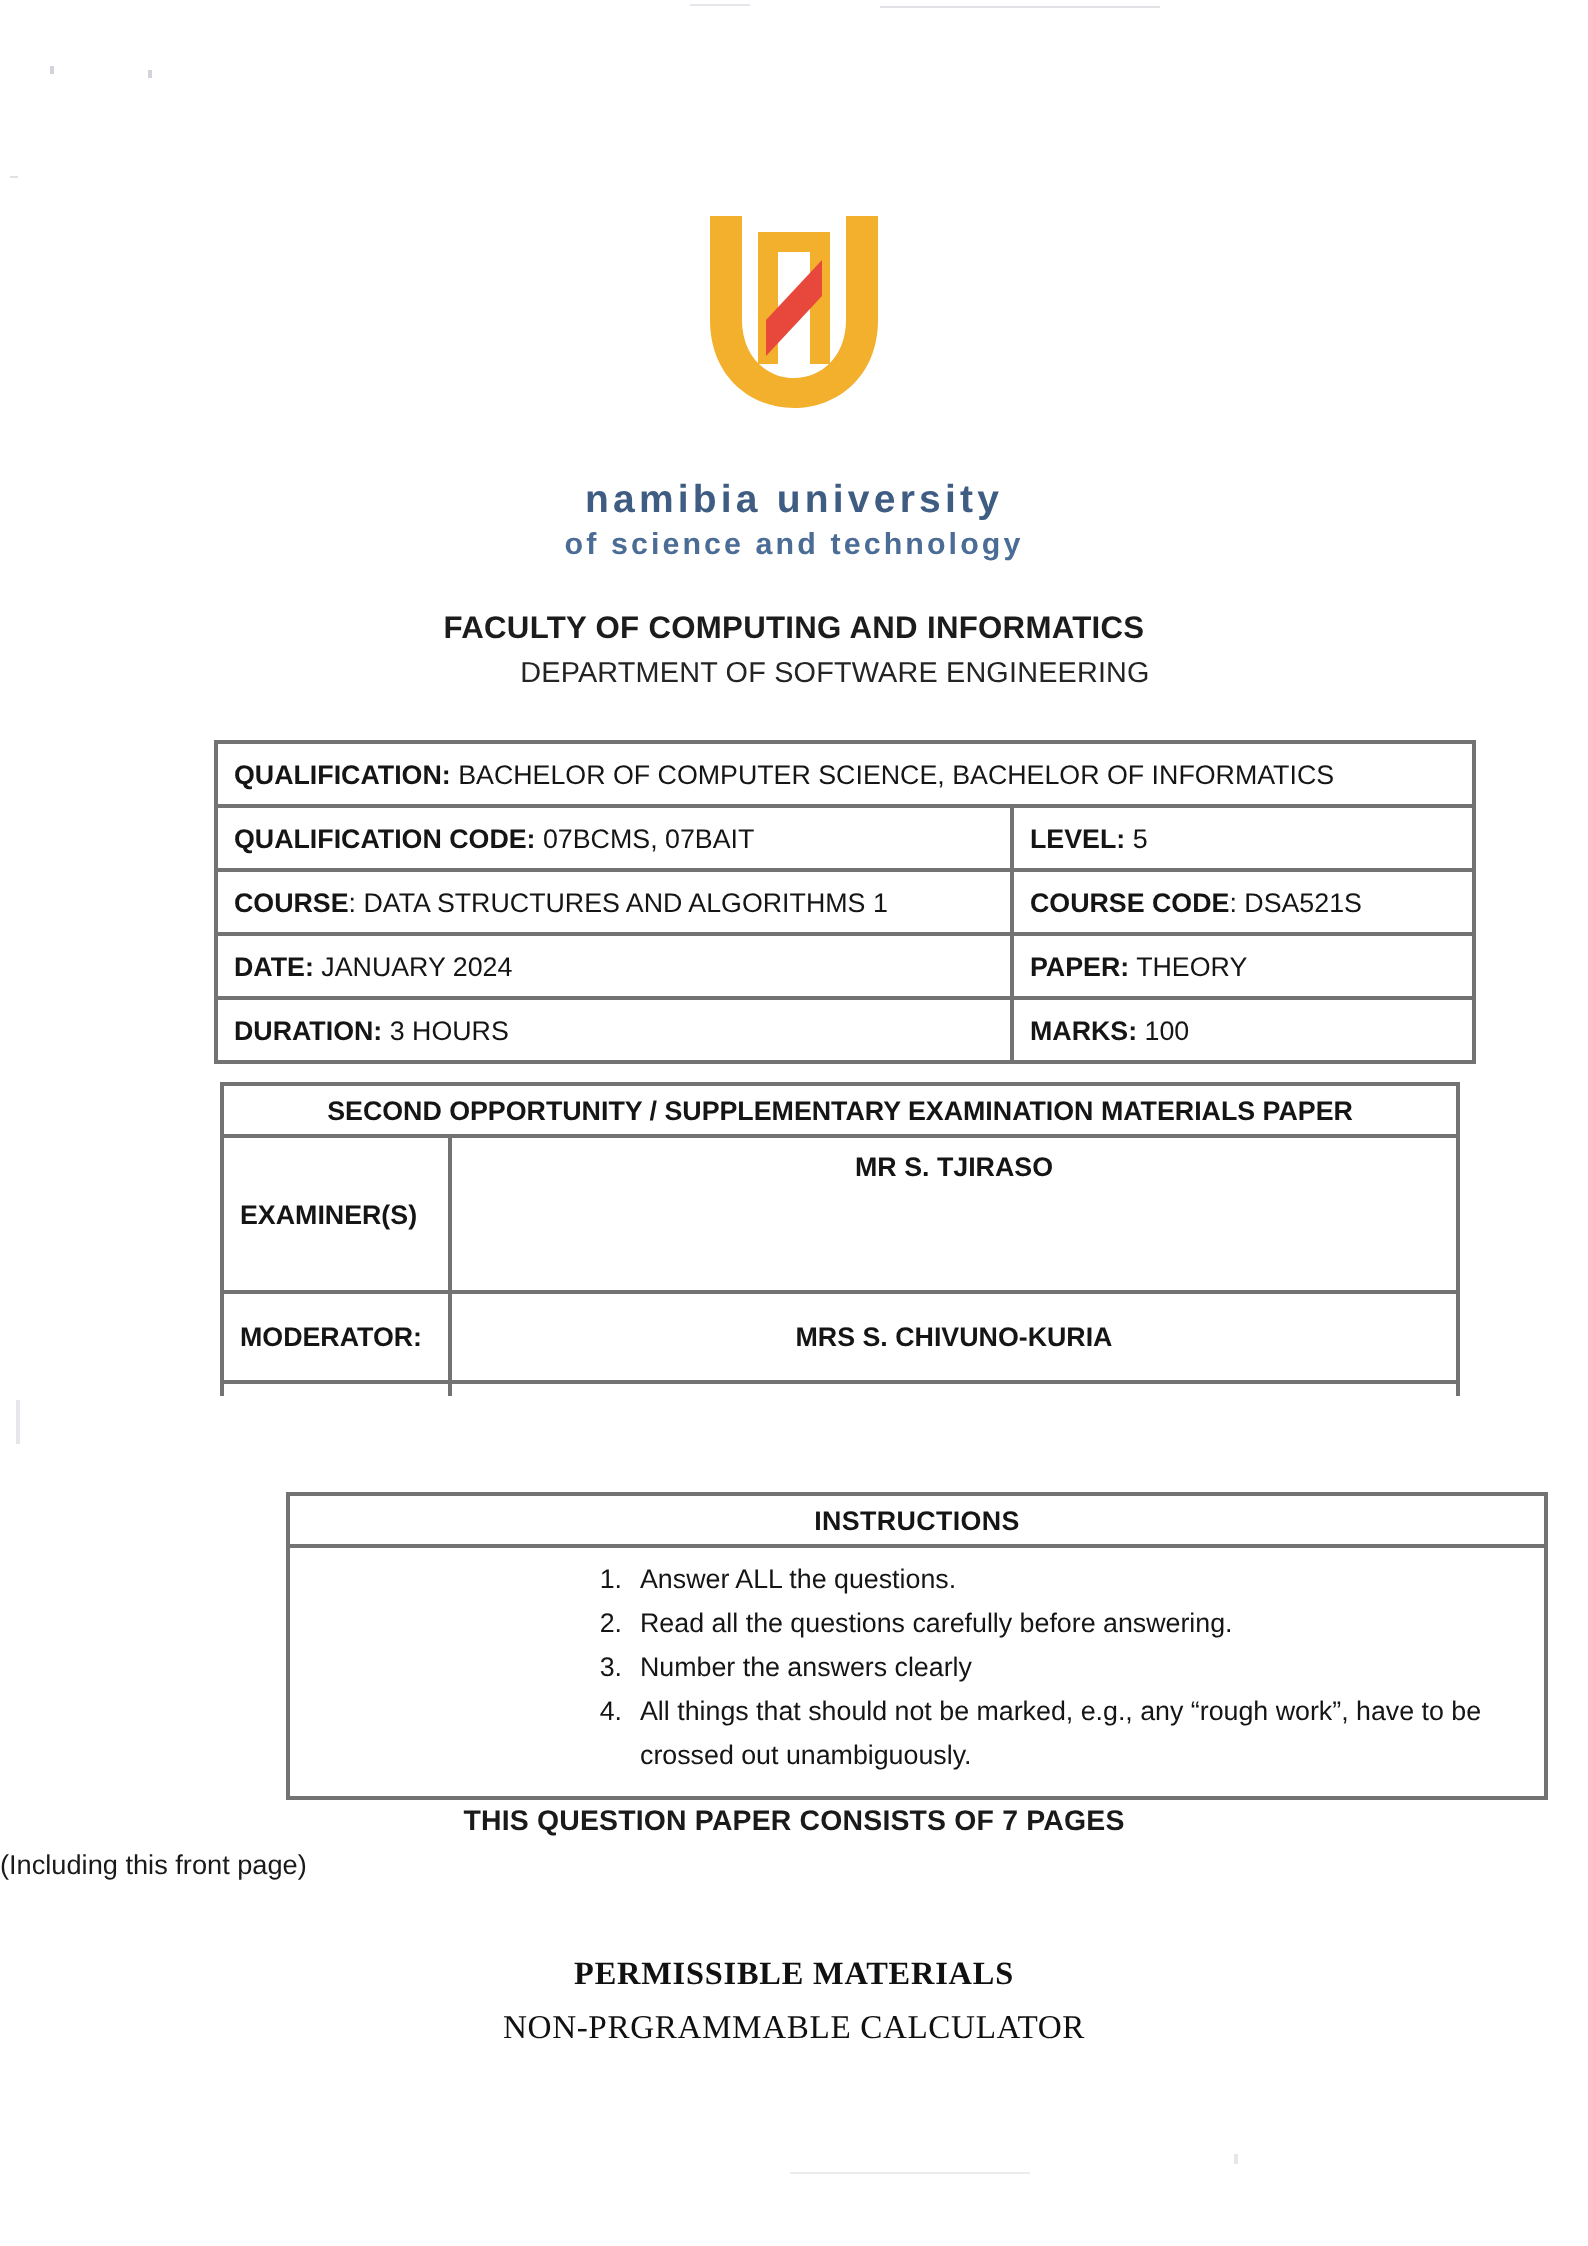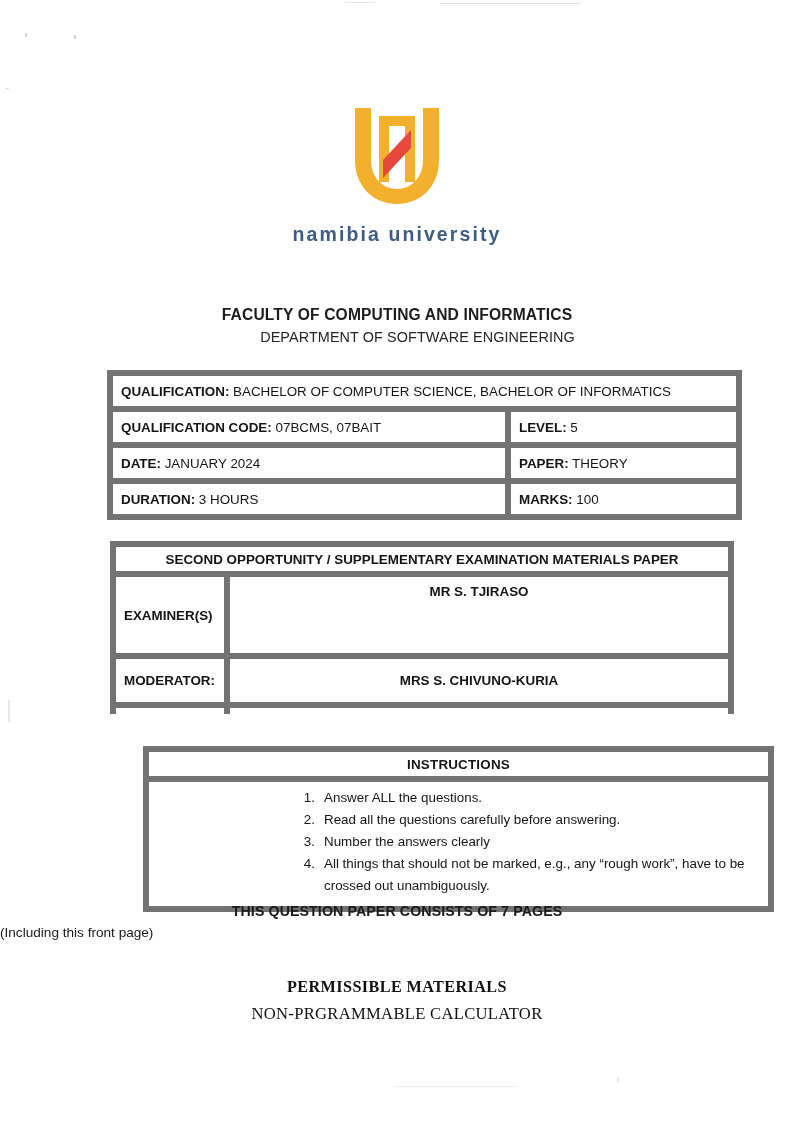--- a/index.html
+++ b/index.html
@@ -45,21 +45,21 @@
     top: 104px;
     text-align: center;
   }
   .shield-wrap {
     width: 96px;
     height: 104px;
     margin: 0 auto;
     position: relative;
   }
   .logo-name {
-    margin-top: 14px;
+    margin-top: 30px;
     font-size: 19.5px;
     letter-spacing: 2.1px;
     font-weight: 700;
     color: #3f5c82;
     line-height: 1.25;
   }
   .logo-sub {
     font-size: 15.2px;
     letter-spacing: 1.55px;
     font-weight: 700;
@@ -91,21 +91,21 @@
     padding-left: 41px;
   }
 
   
   .tbl {
     position: absolute;
     border-collapse: collapse;
     table-layout: fixed;
   }
   .tbl td {
-    border: 6px solid #737373;
+    border: 2px solid #737373;
     padding: 0 8px;
     vertical-align: middle;
     font-size: 13.4px;
     color: #151515;
   }
   .tbl td b { font-weight: 700; }
 
   #info-table {
     left: 107px;
     top: 370px;
@@ -237,37 +237,42 @@
         <path d="M6 4 L6 56 C6 84 26 100 48 100 C70 100 90 84 90 56 L90 4 L74 4 L74 56 C74 74 62 85 48 85 C34 85 22 74 22 56 L22 4 Z" fill="#F3B02C"></path>
 
         <path d="M30 12 L30 78 L40 78 L40 22 L56 22 L56 78 L66 78 L66 12 Z" fill="#F3B02C"></path>
 
         <path d="M34 56 L62 26 L62 44 L34 74 Z" fill="#E8473B"></path>
 
         <path d="M40 22 L56 22 L56 26 L40 42 Z" fill="#ffffff"></path>
       </svg>
     </div>
     <div class="logo-name">namibia university</div>
+    <div class="logo-sub">of science and technology</div>
   </div>
 
   <div class="faculty">FACULTY OF COMPUTING AND INFORMATICS</div>
   <div class="department">DEPARTMENT OF SOFTWARE ENGINEERING</div>
 
   <table class="tbl" id="info-table">
     <colgroup>
         <col style="width:398px">
         <col style="width:231px">
       </colgroup>
     <tbody>
       <tr>
         <td colspan="2"><b>QUALIFICATION:</b><span> BACHELOR OF COMPUTER SCIENCE, BACHELOR OF INFORMATICS</span></td>
       </tr>
       <tr>
         <td><b>QUALIFICATION CODE:</b><span> 07BCMS, 07BAIT</span></td>
         <td><b>LEVEL:</b><span> 5</span></td>
+      </tr>
+      <tr>
+        <td><b>COURSE</b><span>: DATA STRUCTURES AND ALGORITHMS 1</span></td>
+        <td><b>COURSE CODE</b><span>: DSA521S</span></td>
       </tr>
       <tr>
         <td><b>DATE:</b><span> JANUARY 2024</span></td>
         <td><b>PAPER:</b><span> THEORY</span></td>
       </tr>
       <tr>
         <td><b>DURATION:</b><span>  3 HOURS</span></td>
         <td><b>MARKS:</b><span>  100</span></td>
       </tr>
     </tbody>

